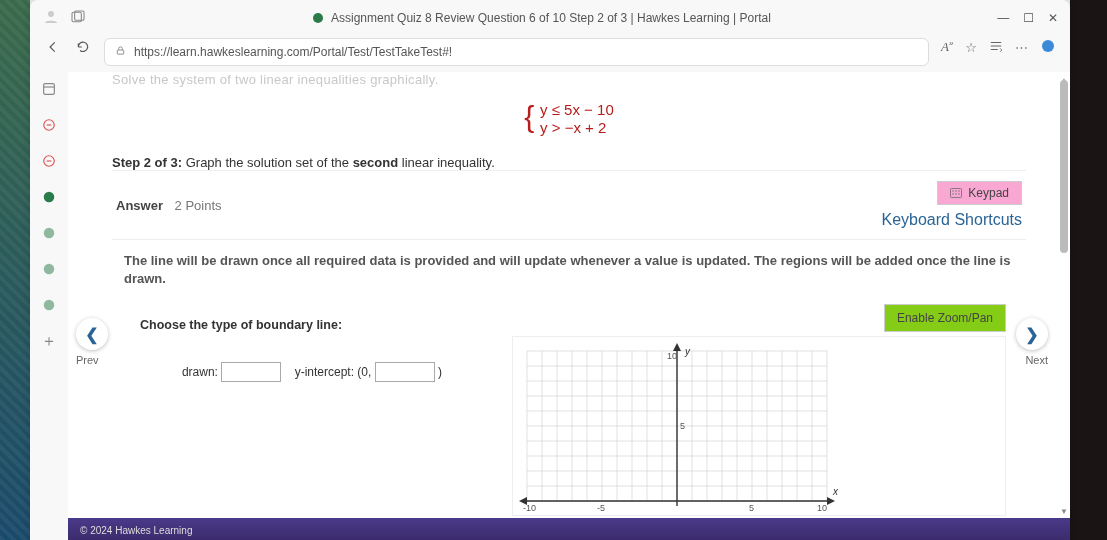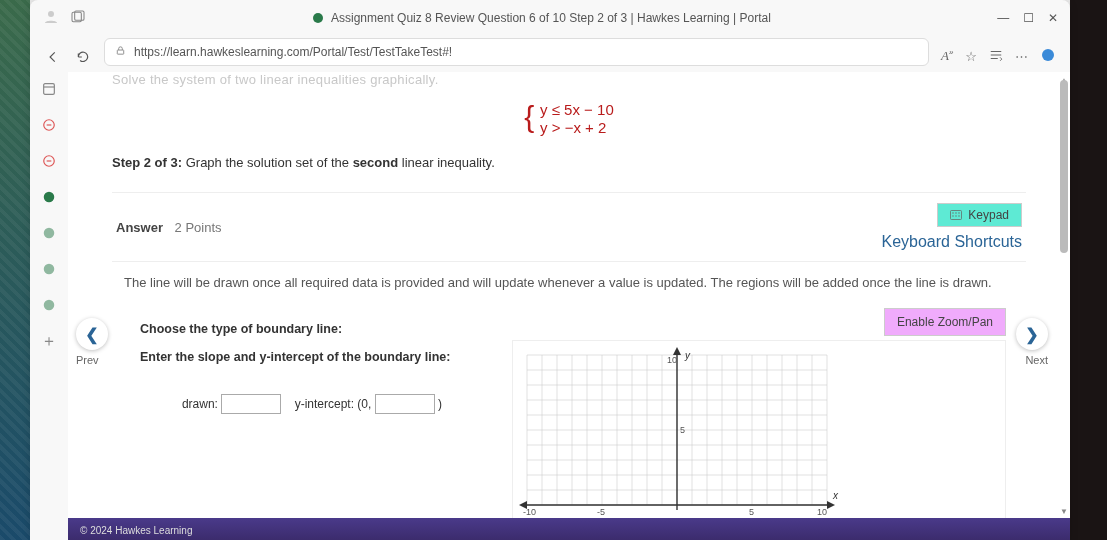--- a/index.html
+++ b/index.html
@@ -5,66 +5,66 @@
   * { box-sizing: border-box; margin: 0; padding: 0; font-family: "Segoe UI", Arial, sans-serif; }
   body { background: #e8e8e8; width: 1107px; height: 540px; overflow: hidden; position: relative; }
   .outer-frame { background: #f8f8f8; border-radius: 8px 8px 0 0; width: 1040px; height: 540px; position: absolute; left: 30px; top: 0; box-shadow: 0 2px 8px rgba(0,0,0,0.15); }
   
   .titlebar { display: flex; align-items: center; height: 36px; padding: 0 12px; font-size: 12px; color: #444; }
   .titlebar .left-icons { display: flex; gap: 10px; align-items: center; }
   .titlebar .title { flex: 1; text-align: center; white-space: nowrap; overflow: hidden; font-size: 12px; color: #555; }
   .titlebar .title svg { vertical-align: -2px; margin-right: 4px; }
   .titlebar .win-controls { display: flex; gap: 14px; align-items: center; color: #555; }
   
-  .addressbar-row { display: flex; align-items: flex-end; gap: 12px; padding: 2px 14px 6px 14px; }
+  .addressbar-row { display: flex; align-items: flex-start; gap: 12px; padding: 2px 14px 6px 14px; }
   .nav-icon { color: #555; display: flex; align-items: center; justify-content: center; width: 18px; height: 18px; }
   .addr-input-wrap { flex: 1; background: #fff; border: 1px solid #ddd; border-radius: 6px; height: 28px; display: flex; align-items: center; padding: 0 10px; gap: 8px; font-size: 12px; color: #666; }
   .addr-input-wrap input { border: none; outline: none; flex: 1; font-size: 12px; color: #555; background: transparent; }
   .addr-actions { display: flex; gap: 12px; align-items: center; color: #666; font-size: 13px; }
   
   .body-split { display: flex; height: calc(100% - 70px); }
   .side-rail { width: 38px; display: flex; flex-direction: column; align-items: center; gap: 14px; padding-top: 6px; }
   .rail-btn { width: 22px; height: 22px; border-radius: 6px; display: flex; align-items: center; justify-content: center; color: #888; }
   
   .content-area { flex: 1; position: relative; background: #fff; overflow: hidden; }
   .scroll-region { position: absolute; inset: 0 14px 0 0; overflow: hidden; padding-left: 44px; padding-right: 30px; }
   
   .faded-instr { font-size: 13px; color: #c8c8c8; letter-spacing: .3px; }
   
   .equations { text-align: center; font-family: "Cambria Math", "Times New Roman", serif; font-size: 15px; color: #b91c1c; margin: 14px 0 18px 0; position: relative; }
   .brace { display: inline-block; font-size: 30px; vertical-align: middle; line-height: 22px; position: relative; top: -2px; margin-right: 2px; }
   .eq-stack { display: inline-block; text-align: left; vertical-align: middle; line-height: 18px; }
   
-  .step-line { font-size: 13px; color: #333; margin-bottom: 22px; }
+  .step-line { font-size: 13px; color: #333; }
   .step-line b { font-weight: 700; }
   
   .answer-bar { display: flex; align-items: center; justify-content: space-between; border-top: 1px solid #eee; border-bottom: 1px solid #eee; padding: 10px 4px; font-size: 13px; color: #444; }
   .answer-bar .pts { color: #777; margin-left: 8px; }
   .keypad-group { text-align: right; font-size: 12px; }
-  .keypad-btn { background: #5eead4; border: 1px solid #ccc; padding: 4px 12px; color: #444; font-size: 12px; display: inline-flex; align-items: center; gap: 6px; cursor: pointer; }
+  .keypad-btn { background: #f9a8d4; border: 1px solid #ccc; padding: 4px 12px; color: #444; font-size: 12px; display: inline-flex; align-items: center; gap: 6px; cursor: pointer; }
   .kb-shortcuts { color: #2a6496; font-size: 16px; margin-top: 6px; }
   
-  .hint { font-size: 13px; color: #555; margin: 12px 12px 16px 12px; line-height: 1.4; }
+  .hint { font-size: 13px; color: #555; margin: 12px 12px 16px 12px; line-height: 1.4; font-weight: bold; }
   
   .nav-arrow { position: absolute; top: 246px; width: 32px; height: 32px; border-radius: 50%; background: #fff; box-shadow: 0 1px 4px rgba(0,0,0,0.25); display: flex; align-items: center; justify-content: center; color: #2a6496; font-weight: bold; cursor: pointer; }
   .nav-arrow.prev { left: 8px; }
   .nav-arrow.next { right: 22px; }
   .nav-label { position: absolute; font-size: 11px; color: #666; }
   .nav-label.prev { left: 8px; top: 282px; }
   .nav-label.next { right: 22px; top: 282px; }
   
   .work-row { display: flex; gap: 20px; align-items: flex-start; padding: 0 20px; }
   .controls-col { flex: 0 0 360px; font-size: 12.5px; color: #333; }
   .controls-col .lbl { font-weight: 700; margin: 14px 0 10px 8px; display: block; }
   .radio-row { text-align: center; margin-bottom: 18px; }
   .radio-row label { margin: 0 10px; font-size: 12px; cursor: pointer; }
   .inputs-row { margin-top: 30px; text-align: center; font-size: 12px; }
   .inputs-row input { width: 60px; border: 1px solid #aaa; height: 20px; font-size: 12px; padding: 0 4px; }
   
-  .zoom-btn { border: 1px solid #ccc; background: #f0abfc; padding: 6px 12px; font-size: 12px; color: #444; cursor: pointer; }
+  .zoom-btn { border: 1px solid #ccc; background: #84cc16; padding: 6px 12px; font-size: 12px; color: #444; cursor: pointer; }
   
   .graph-col { flex: 1; }
   .graph-head { display:flex; justify-content:flex-end; margin-bottom:4px; }
   .graph-wrap { border: 1px solid #eee; padding: 4px; position: relative; }
   svg.grid { display: block; }
   
   .footer { position: absolute; bottom: 0; left: 0; right: 0; height: 24px; background: linear-gradient(#4a3a8a,#3a2a6a); color: #ddd; font-size: 10px; display: flex; align-items: center; padding: 0 12px; }
   
   .vscroll { position: absolute; right: 2px; top: 8px; bottom: 30px; width: 8px; }
   .vscroll .thumb { position: absolute; left: 0; right: 0; top: 0; height: 40%; background: #bbb; border-radius: 4px; }
@@ -217,21 +217,20 @@
             </button>
             <div class="kb-shortcuts">Keyboard Shortcuts</div>
           </div>
         </div>
 
         <div class="hint">The line will be drawn once all required data is provided and will update whenever a value is updated. The regions will be added once the line is drawn.</div>
 
         <div class="work-row">
           <div class="controls-col">
             <span class="lbl">Choose the type of boundary line:</span>
-            <span class="lbl">Enter the slope and y-intercept of the boundary line:</span>
             <div class="inputs-row">
               <span>drawn:</span>
               <input value="" style="">
               &nbsp;&nbsp;
               <span>y-intercept: (0,</span>
               <input value="" style="">
               <span>)</span>
             </div>
           </div>
 

